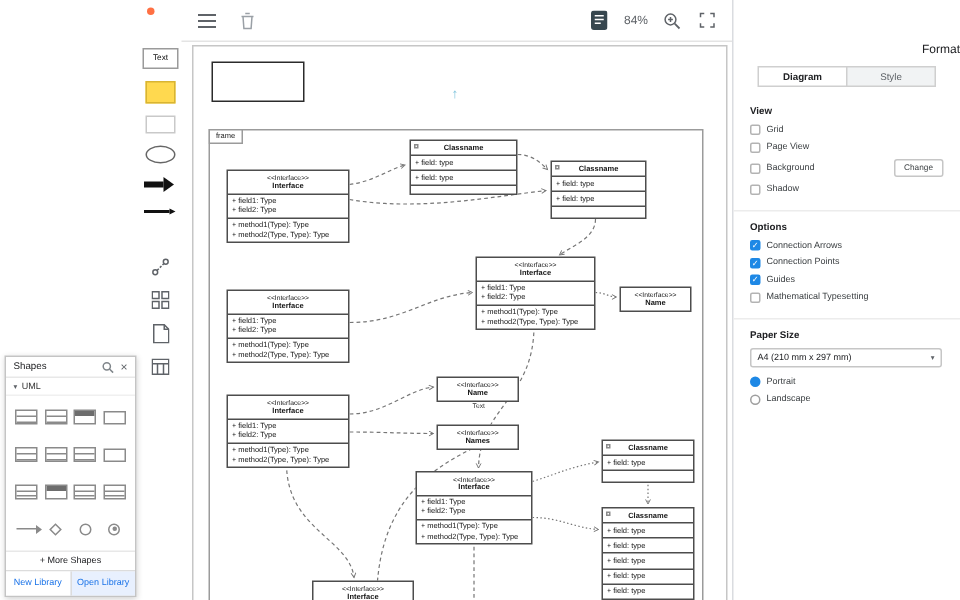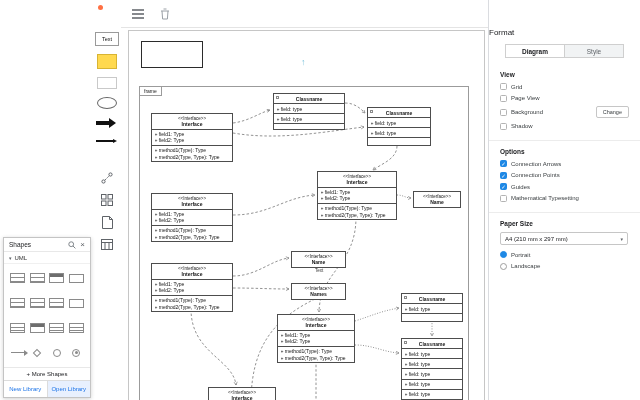--- a/index.html
+++ b/index.html
@@ -60,21 +60,21 @@
   .collapse-sq { position:absolute; left:1.5px; top:1.5px; width:3.5px; height:3.5px;
     border:0.8px solid #8a8a8a; }
   .uml-sec { padding:1.5px 2.5px; }
   .uml-sec + .uml-sec { border-top:1px solid #4d4d4d; }
   .uml-row { line-height:6.2px; white-space:nowrap; overflow:hidden; }
   .edge-label { position:absolute; left:186px; top:237px; font-size:4.5px; color:#333; }
 
   
   .format-panel { position:absolute; left:488px; top:0; width:152px; height:400px;
     background:#fff; border-left:1px solid #dadce0; }
-  .fp-title { margin-top:28px; text-align:left; font-size:8px; color:#202124;
+  .fp-title { margin-top:28px; text-align:right; font-size:8px; color:#202124;
     padding-bottom:7px; }
   .fp-tabs { display:flex; margin:0 16px 8px 16px; }
   .fp-tab { flex:1; height:14px; border:1px solid #cfcfcf; background:#f1f3f4;
     color:#5f6368; font-size:6.5px; font-family:inherit; }
   .fp-tab + .fp-tab { margin-left:-1px; }
   .fp-tab.active { background:#fff; color:#202124; font-weight:bold; }
   .fp-section { padding:5px 11px 4px 11px; }
   .fp-head { font-size:6.5px; font-weight:bold; color:#202124; margin-bottom:5px; }
   .fp-divider { border-top:1px solid #ececec; margin:2px 0; }
   .chk-row { display:flex; align-items:center; gap:4px; margin-bottom:4.5px; }
@@ -139,20 +139,41 @@
   <div class="topbar">
     <div class="tb-left">
       <span class="mini-icon">
         <svg width="12" height="10" viewBox="0 0 12 10">
             <path d="M0 1h12M0 5h12M0 9h12" stroke="#5f6368" stroke-width="1.4" fill="none"></path>
           </svg>
       </span>
       <span class="mini-icon">
         <svg width="10" height="12" viewBox="0 0 10 12">
             <path d="M1 3h8M3.5 1h3M2 3l.6 8h4.8L8 3" fill="none" stroke="#9aa0a6" stroke-width="1"></path>
+          </svg>
+      </span>
+    </div>
+    <div class="tb-right">
+      <span class="mini-icon">
+        <svg width="11" height="13" viewBox="0 0 11 13">
+            <rect x="0.5" y="0.5" width="10" height="12" rx="1.5" fill="#37474f" stroke="#37474f"></rect>
+            <path d="M2.5 3.5h6M2.5 6h6M2.5 8.5h4" stroke="#fff" stroke-width="1" fill="none"></path>
+          </svg>
+      </span>
+      <span class="tb-zoom">84%</span>
+      <span class="mini-icon">
+        <svg width="12" height="12" viewBox="0 0 12 12">
+            <circle cx="5" cy="5" r="3.6" fill="none" stroke="#5f6368"></circle>
+            <path d="M5 3.4v3.2M3.4 5h3.2" stroke="#5f6368" fill="none"></path>
+            <path d="M7.8 7.8L11 11" stroke="#5f6368" stroke-width="1.2" fill="none"></path>
+          </svg>
+      </span>
+      <span class="mini-icon">
+        <svg width="11" height="11" viewBox="0 0 11 11">
+            <path d="M1 3.5V1h2.5M7.5 1H10v2.5M10 7.5V10H7.5M3.5 10H1V7.5" fill="none" stroke="#5f6368"></path>
           </svg>
       </span>
     </div>
   </div>
 
   <div class="left-strip">
     <div class="text-tool">
       <span>Text</span>
     </div>
     <div class="sticky"></div>

